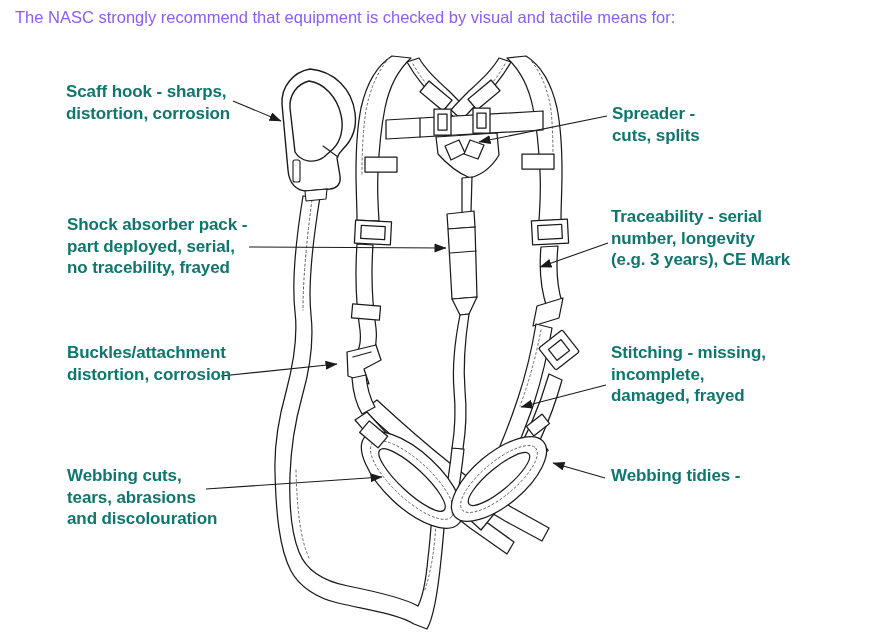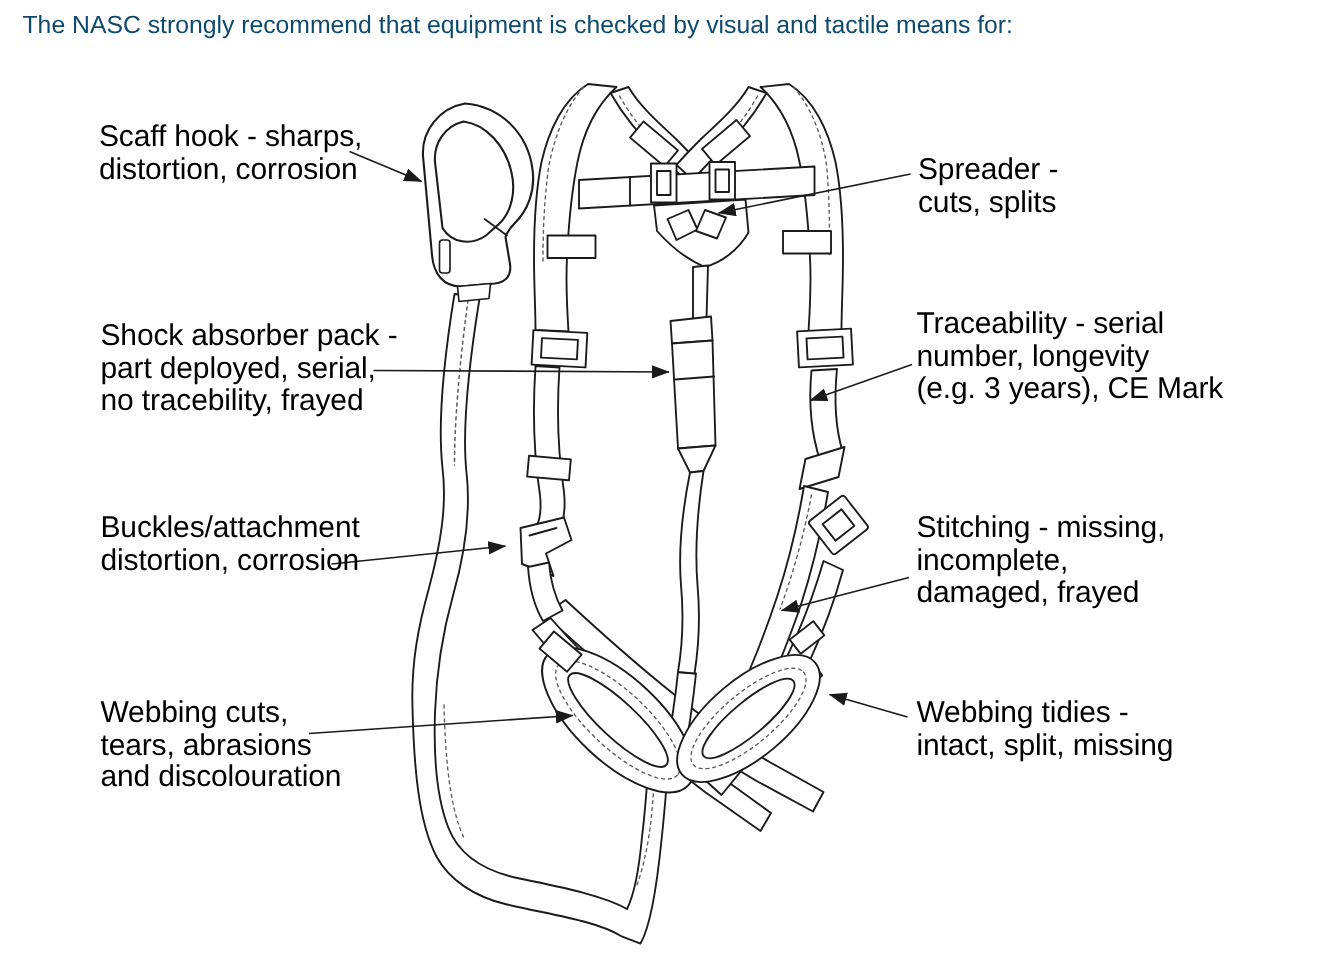--- a/index.html
+++ b/index.html
@@ -2,27 +2,27 @@
 <html><head>
 <meta charset="utf-8">
 <style>
   html,body{margin:0;padding:0;background:#fff;}
   .page{
     position:relative;width:889px;height:639px;background:#ffffff;overflow:hidden;
     font-family:"Liberation Sans", sans-serif;color:#1a1a1a;
   }
   .header{
     position:absolute;left:15px;top:6px;width:860px;margin:0;
-    font-size:16.5px;line-height:22px;color:#0c4a6e;font-weight:400;
+    font-size:16.5px;line-height:22px;color:#8b5cf6;font-weight:400;
   }
   .stage{position:absolute;inset:0;}
   .art{position:absolute;left:0;top:0;}
   .callout{
-    position:absolute;font-size:20px;line-height:21.5px;font-weight:400;
-    color:#000000;white-space:nowrap;letter-spacing:-0.1px;
+    position:absolute;font-size:17px;line-height:21.5px;font-weight:700;
+    color:#0f766e;white-space:nowrap;letter-spacing:-0.1px;
   }
 </style>
 </head>
 <body>
 
 <div class="page">
 
   <p class="header">The NASC strongly recommend that equipment is checked by visual and tactile means for:</p>
 
   <div class="stage">
@@ -207,17 +207,16 @@
     </div>
 
     <div class="callout" style="left:611px;top:342px">
       <div>Stitching - missing,</div>
       <div>incomplete,</div>
       <div>damaged, frayed</div>
     </div>
 
     <div class="callout" style="left:611px;top:465px">
       <div>Webbing tidies -</div>
-      <div>intact, split, missing</div>
     </div>
 
   </div>
 </div>
 
 </body></html>

